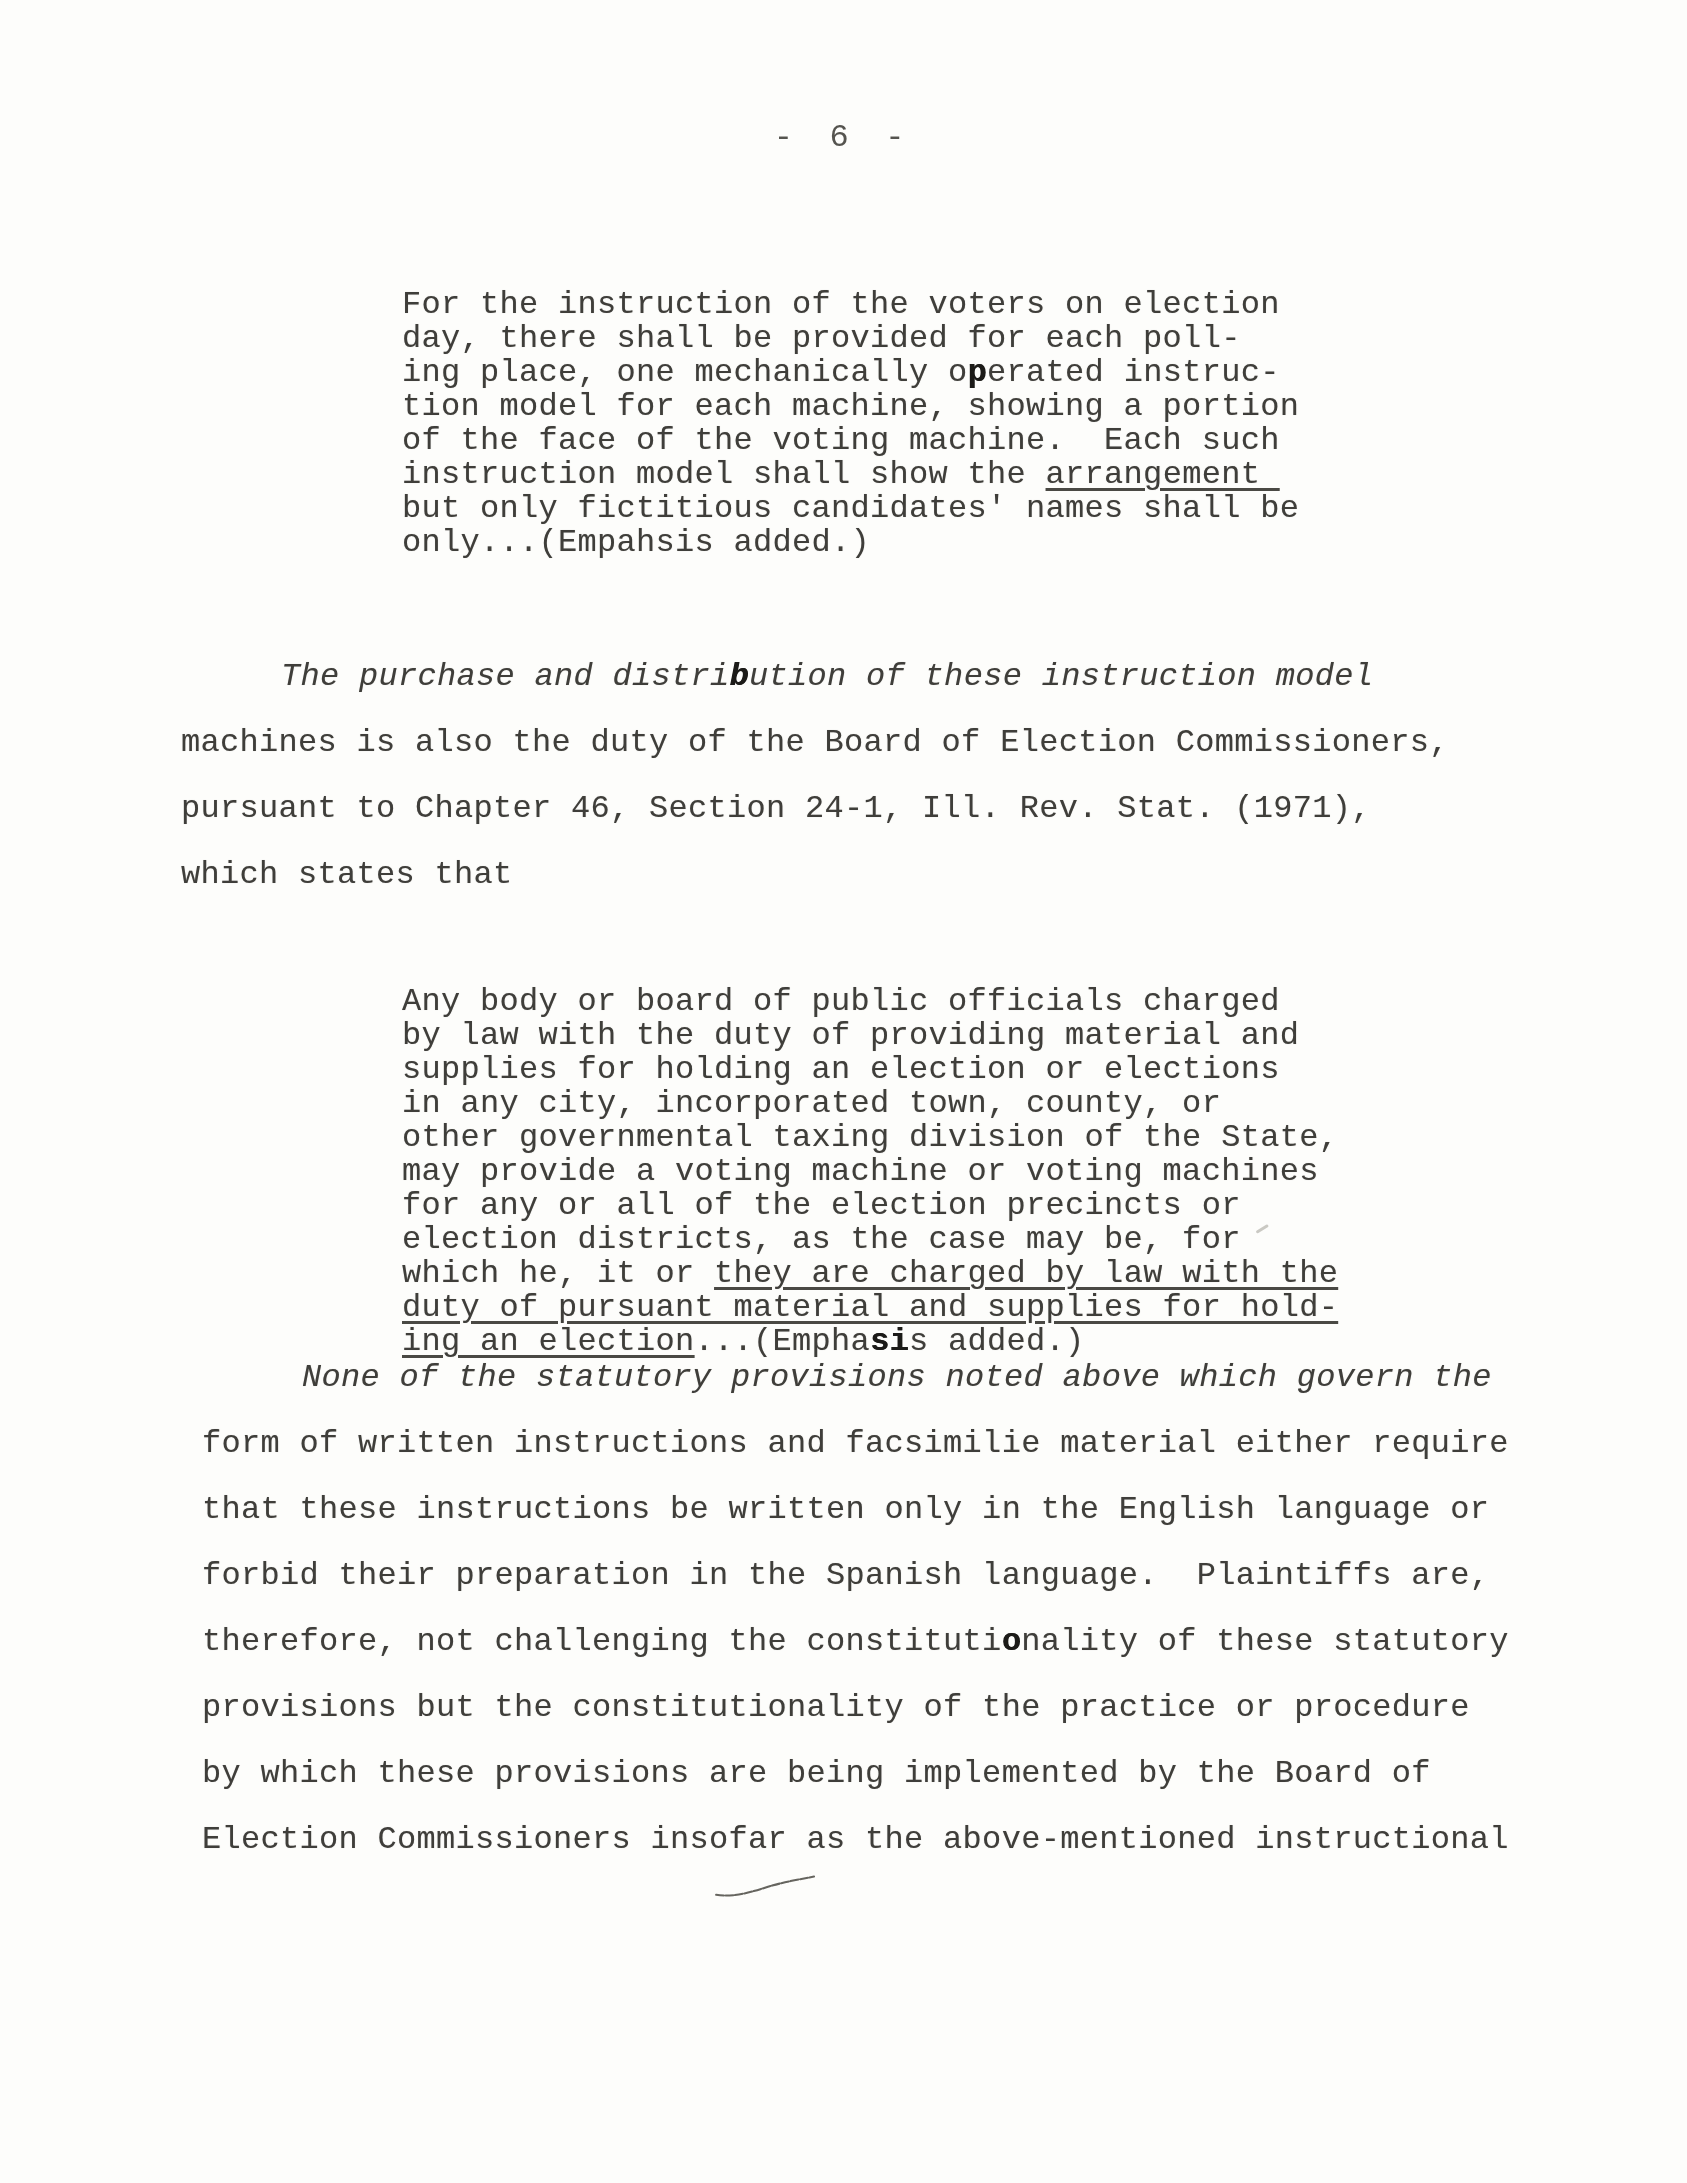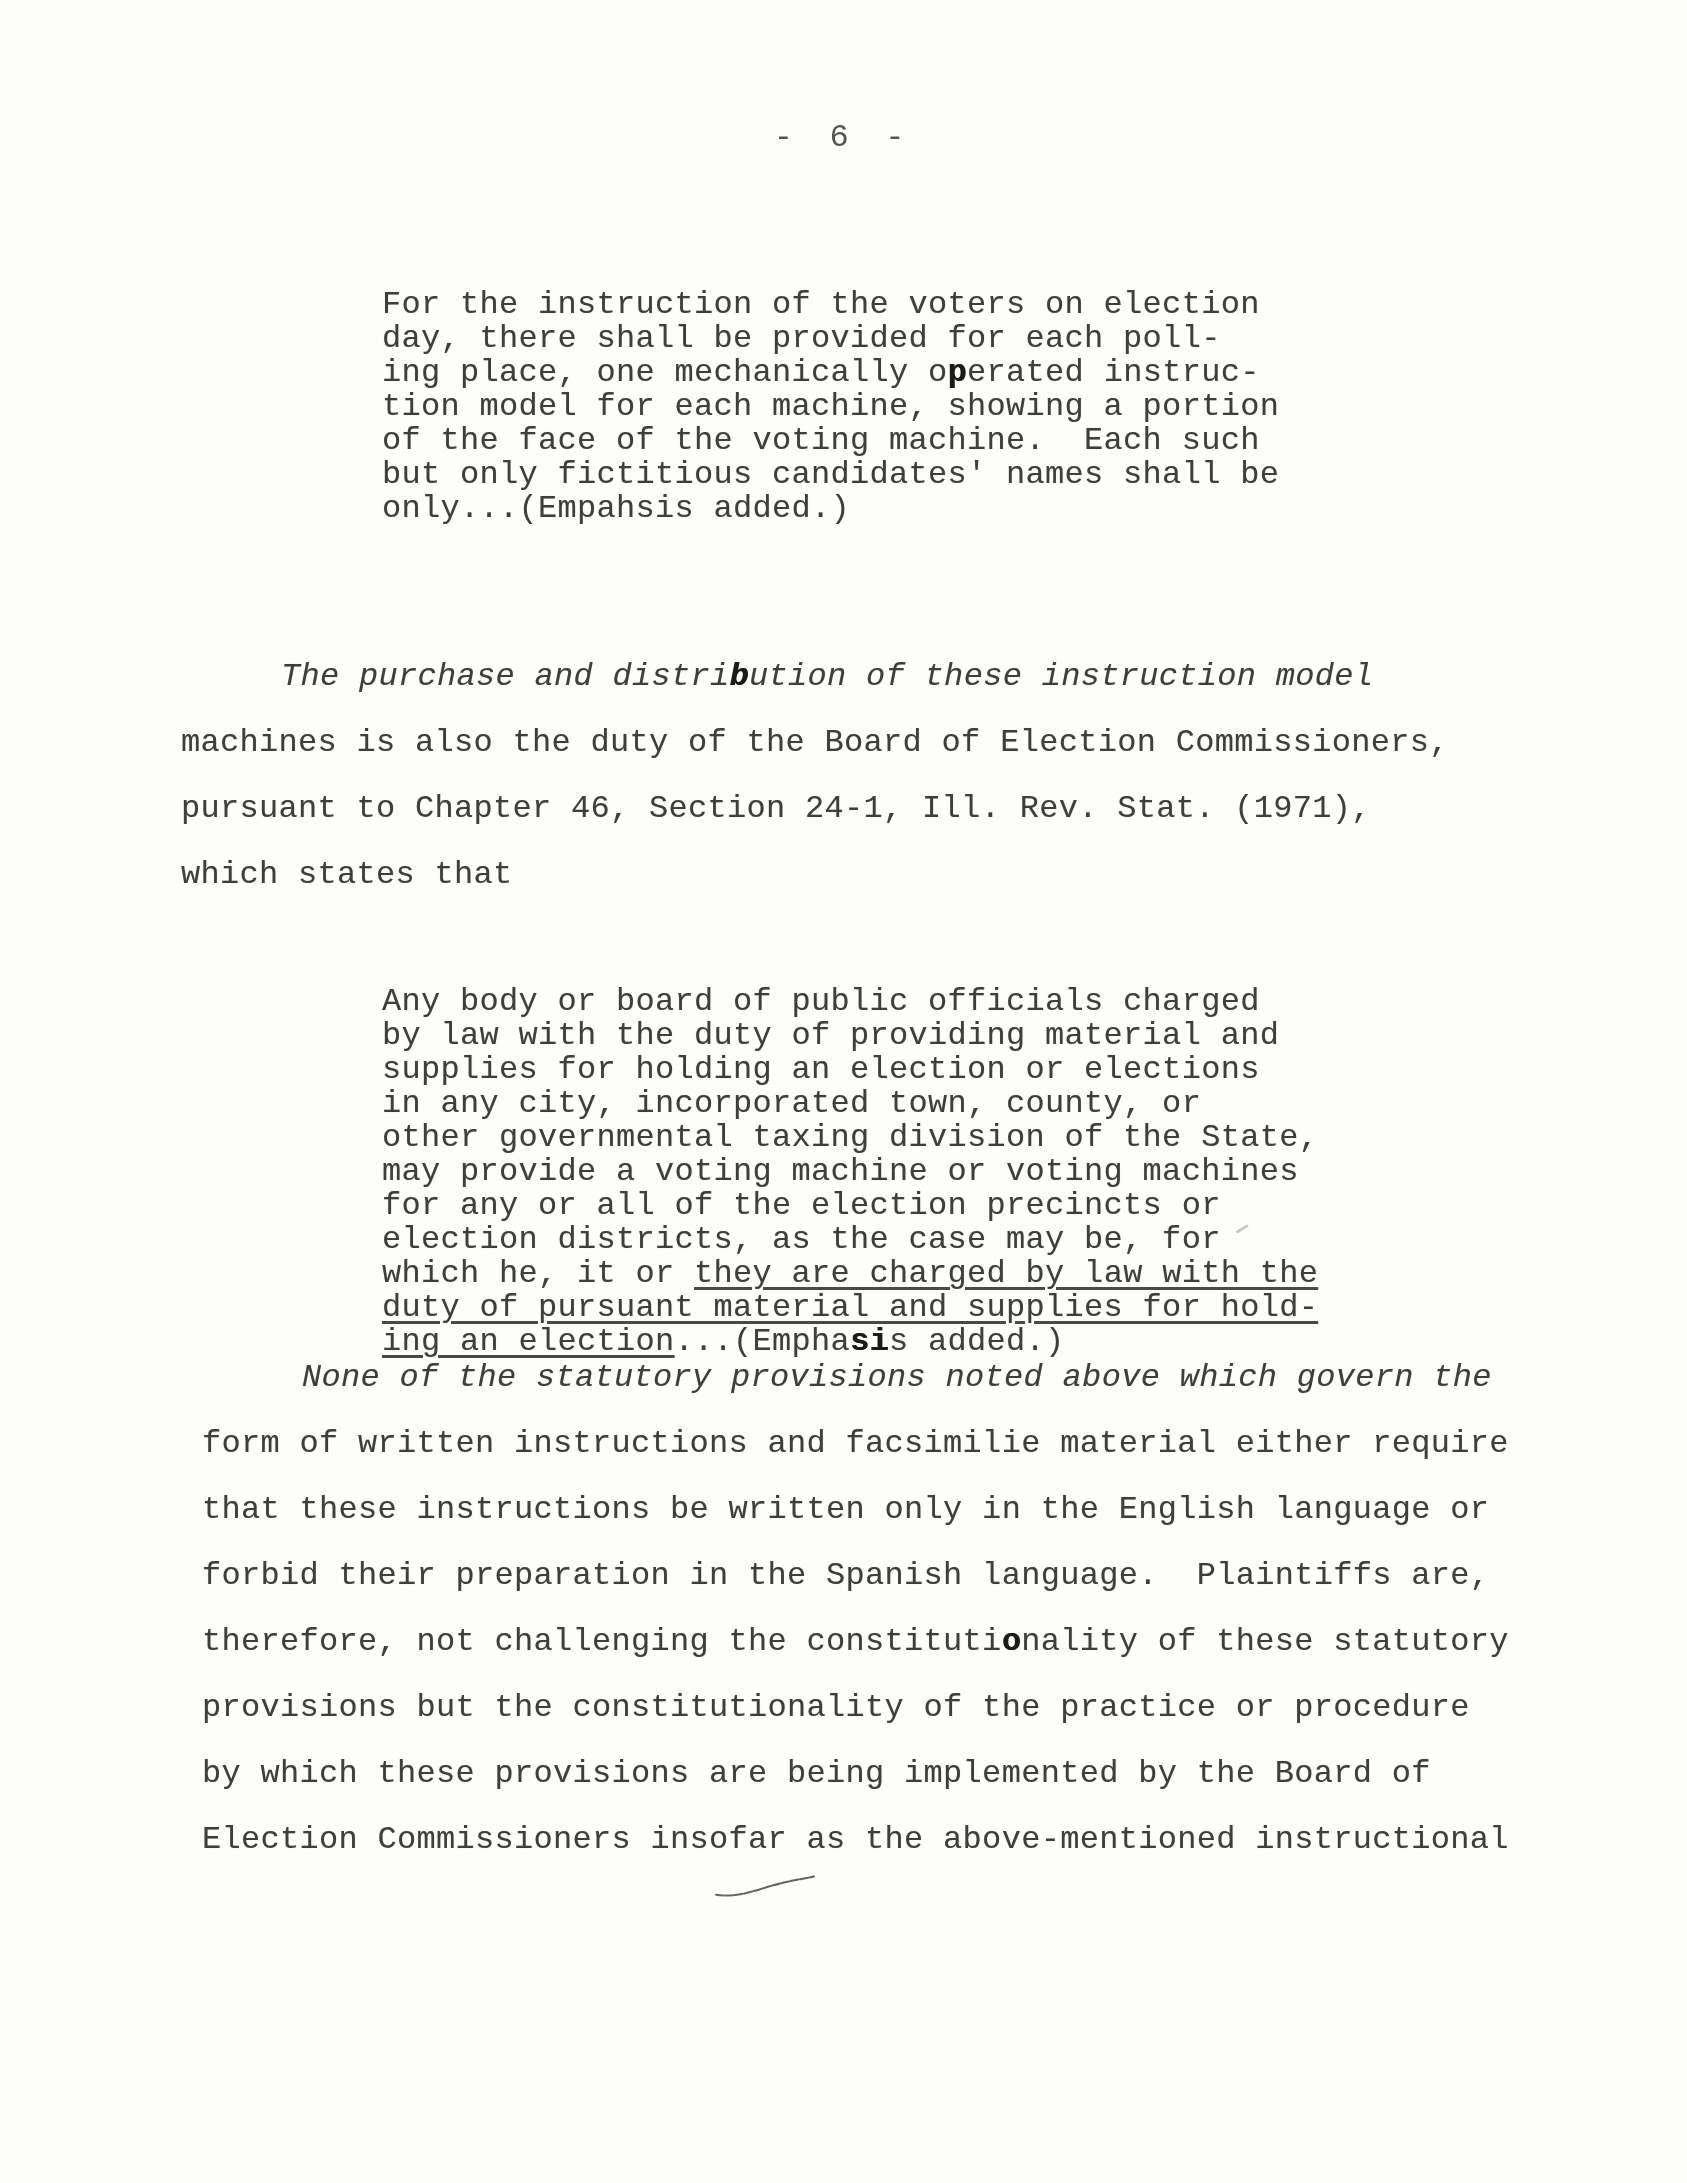--- a/index.html
+++ b/index.html
@@ -13,21 +13,21 @@
   }
   .page * { box-sizing:border-box; }
   .page-number {
     position:absolute; top:119px; left:0; width:100%;
     text-align:center;
     font-size:32px; letter-spacing:8.7px;
     color:#55544f;
   }
   .block { position:absolute; font-size:32px; letter-spacing:0.3px; }
   .block .line { white-space:pre; text-shadow:0 0 0.9px rgba(64,62,56,0.28); }
-  .quote { line-height:34px; }
+  .quote { line-height:34px;margin-left:20px; }
   .para  { line-height:66px; }
   #quote1 { left:382px; top:288px; }
   #para1  { left:181px; top:644px; }
   #quote2 { left:382px; top:985px; }
   #para2  { left:181px; top:1345px;margin-left:21px; }
   .line.indent { padding-left:100px;font-style:italic; }
   .u {
     text-decoration-line:underline;
     text-decoration-thickness:2.6px;
     text-underline-offset:5.2px;
@@ -50,20 +50,21 @@
 <div class="page">
 
   <div class="page-number">- 6 -</div>
 
   <div class="block quote" id="quote1">
       <div class="line"><span>For the instruction of the voters on election</span></div>
       <div class="line"><span>day, there shall be provided for each poll-</span></div>
       <div class="line"><span>ing place, one mechanically o</span><span class="b">p</span><span>erated instruc-</span></div>
       <div class="line"><span>tion model for each machine, showing a portion</span></div>
       <div class="line"><span>of the face of the voting machine.  Each such</span></div>
+      <div class="line"><span>instruction model shall show the </span><span class="u">arrangement </span></div>
       <div class="line"><span>but only fictitious candidates' names shall be</span></div>
       <div class="line"><span>only...(Empahsis added.)</span></div>
     </div>
 
   <div class="block para" id="para1">
       <div class="line indent"><span>The purchase and distri</span><span class="b">b</span><span>ution of these instruction model</span></div>
       <div class="line"><span>machines is also the duty of the Board of Election Commissioners,</span></div>
       <div class="line"><span>pursuant to Chapter 46, Section 24-1, Ill. Rev. Stat. (1971),</span></div>
       <div class="line"><span>which states that</span></div>
     </div>

